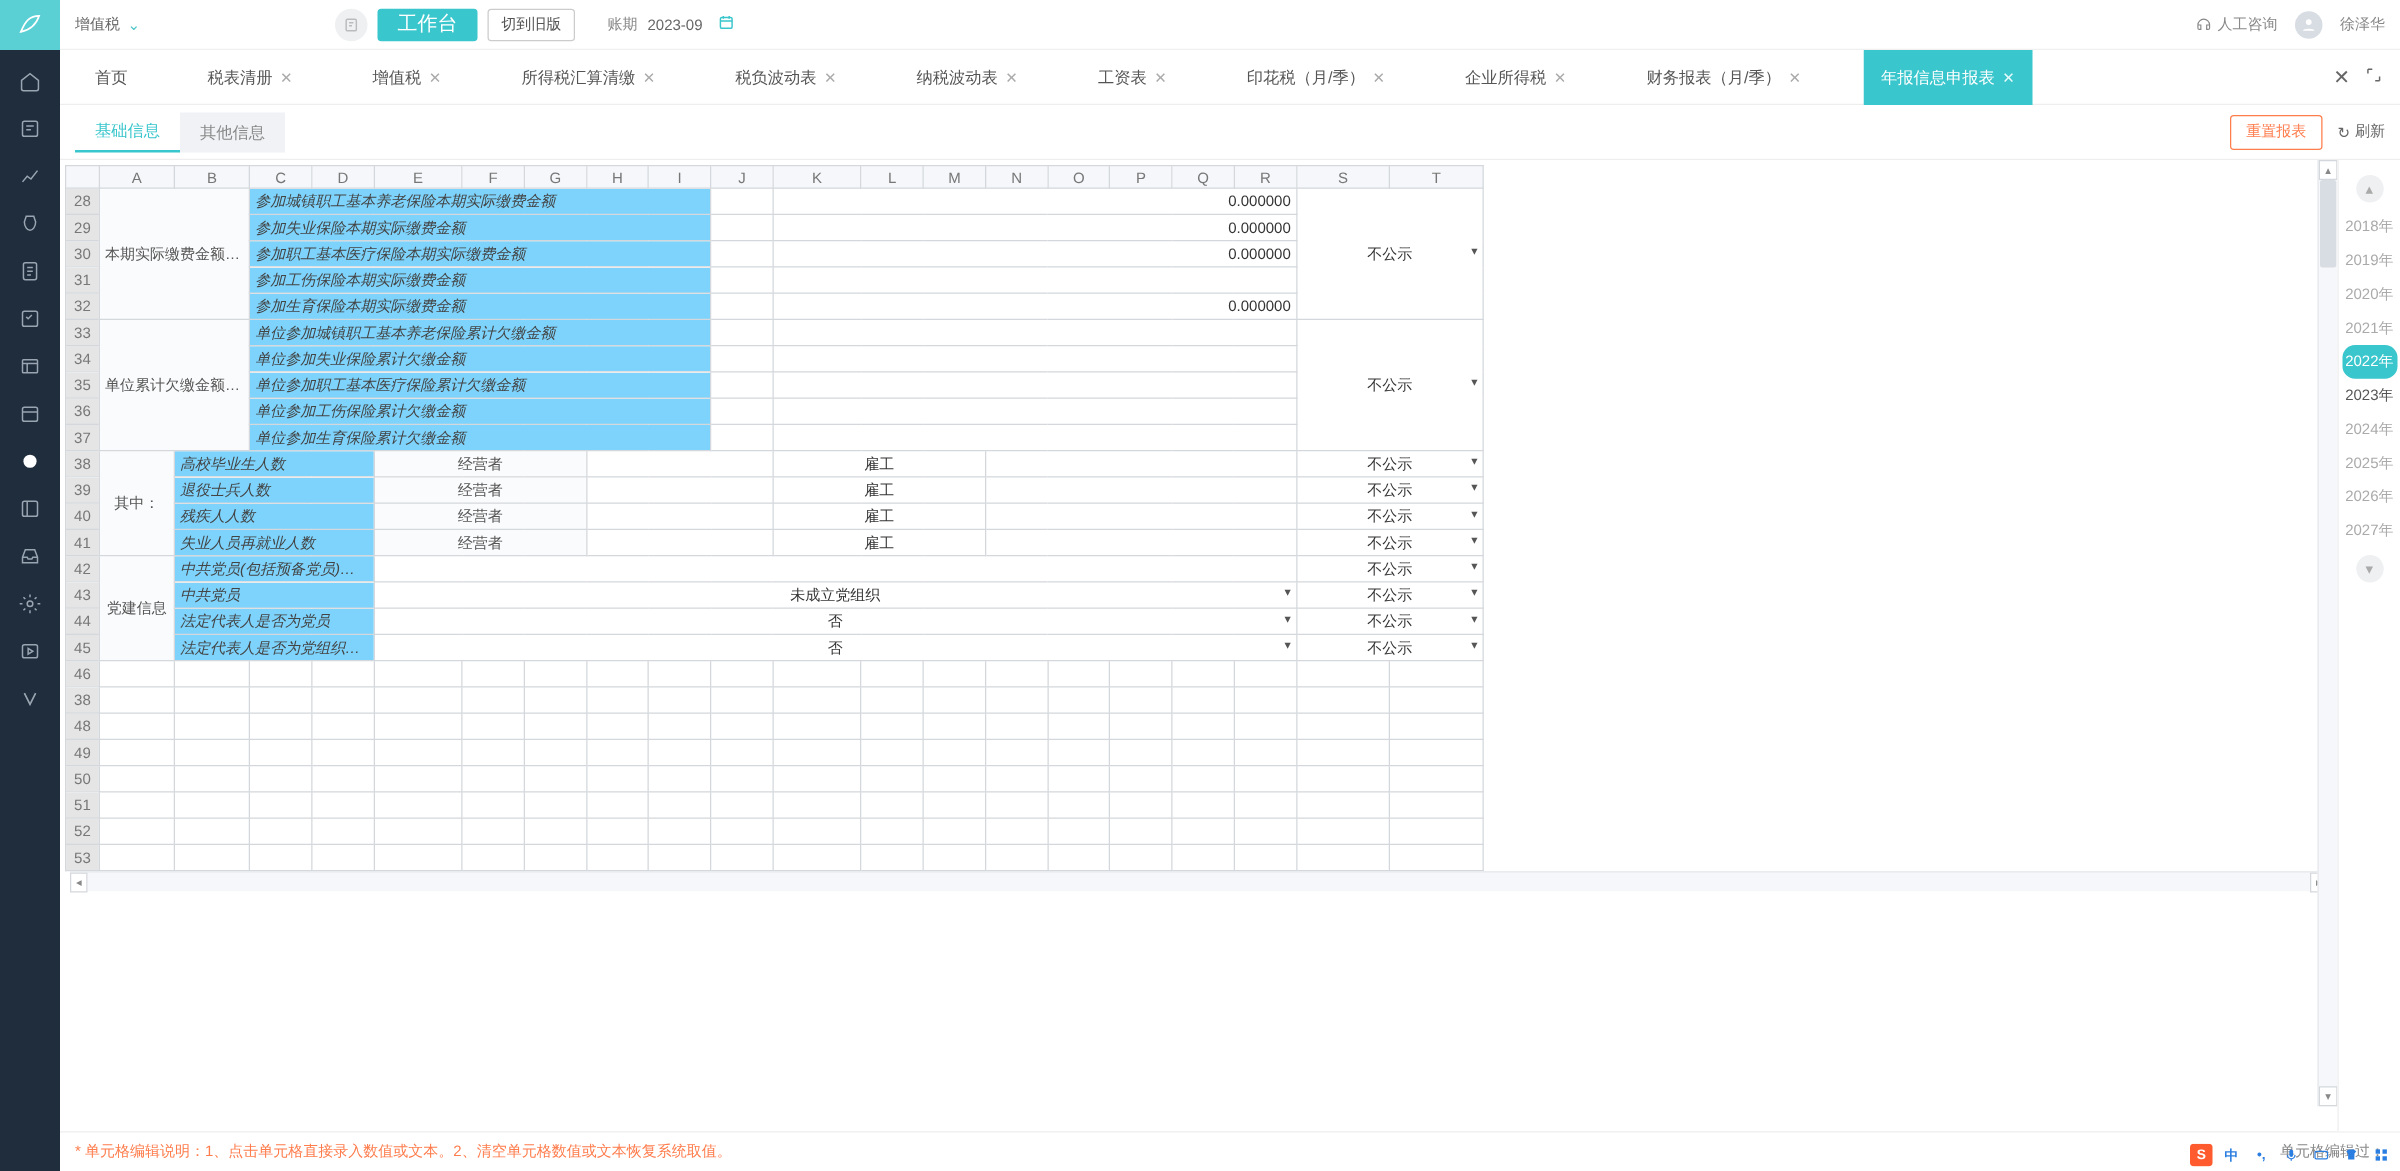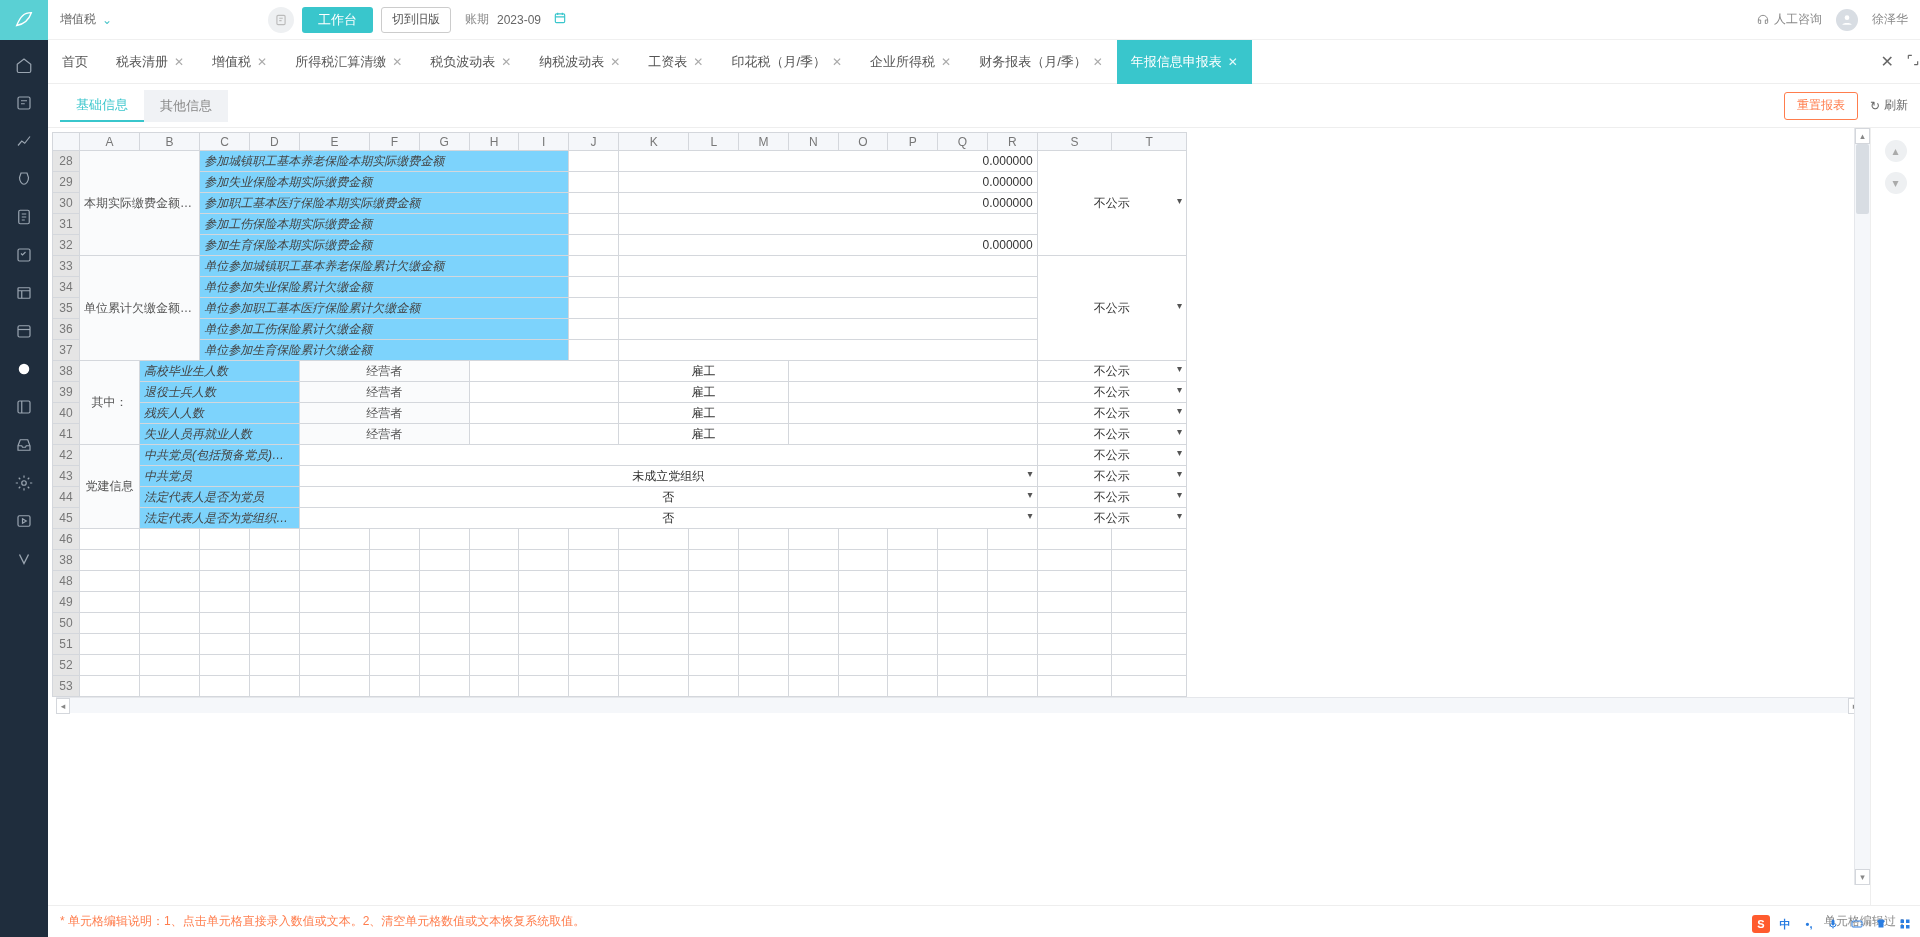--- a/index.html
+++ b/index.html
@@ -9,28 +9,28 @@
 .logo-cell { width: 48px; height: 40px; background: #5ad0d4; display:flex; align-items:center; justify-content:center; color:#fff; }
 .rail-icons { background:#1f2d3d; flex:1; width:48px; display:flex; flex-direction:column; align-items:center; padding-top:8px; gap:4px;}
 .rail-btn { width:48px; height:34px; display:flex; align-items:center; justify-content:center; color:#9aa5b1; cursor:pointer; position:relative;}
 .rail-btn.active { color:#fff; }
 .rail-btn svg { width:18px; height:18px; }
 .main { flex:1; display:flex; flex-direction:column; background:#fff; min-width:0;}
 .topbar { height:40px; display:flex; align-items:center; padding:0 12px; border-bottom:1px solid #f0f0f0; gap:8px; }
 .company-select { display:flex; align-items:center; gap:6px; min-width:200px; color:#666; cursor:pointer; }
 .chev-down { color:#4bc5c9; }
 .round-icon { width:26px; height:26px; border-radius:50%; background:#eef0f2; display:flex; align-items:center; justify-content:center; color:#bbb;}
-.btn-primary { background:#39c6cc; color:#fff; border:none; height:26px; padding:0 16px; border-radius:3px; cursor:pointer; font-size:13px;}
+.btn-primary { background:#39c6cc; color:#fff; border:none; height:26px; padding:0 16px; border-radius:3px; cursor:pointer; font-size:16px;}
 .btn-outline { background:#fff; border:1px solid #ccc; color:#555; height:26px; padding:0 10px; border-radius:3px; cursor:pointer; font-size:12px;}
-.period-label { color:#888; margin-left:6px;}
+.period-label { color:#888; margin-left:18px;}
 .period-val { color:#666; }
 .cal-icon { color:#39c6cc; margin-left:4px;}
 .top-right { margin-left:auto; display:flex; align-items:center; gap:14px; color:#888;}
 .avatar { width:22px; height:22px; border-radius:50%; background:#d8dde3; display:flex; align-items:center; justify-content:center; color:#fff;}
-.tabs-row { height:44px; display:flex; align-items:center; border-bottom:1px solid #eee; padding:0 0; position:relative;}
+.tabs-row { height:44px; display:flex; align-items:center; border-bottom:1px solid #eee; padding:0 14px; position:relative;gap:36px;}
 .tab { padding:0 14px; height:44px; display:flex; align-items:center; gap:6px; color:#555; cursor:pointer; font-size:13px; white-space:nowrap;}
 .tab .x { color:#aaa; font-size:12px;}
 .tab.active { background:#39c6cc; color:#fff;}
 .tab.active .x { color:#e5fbfc;}
 .tabs-actions { margin-left:auto; display:flex; align-items:center; gap:12px; color:#666;}
 .subtabs-row { height:44px; display:flex; align-items:center; padding:0 12px; gap:0; border-bottom:1px solid #eee; background:#fff;}
 .subtab { padding:0 16px; height:32px; display:flex; align-items:center; font-size:13px; cursor:pointer; color:#666;}
 .subtab.active { color:#39c6cc; border-bottom:2px solid #39c6cc; background:#fff;}
 .subtab.other { background:#f0f2f5; color:#888;}
 .subtabs-right { margin-left:auto; display:flex; gap:12px; align-items:center;}
@@ -637,20 +637,32 @@
       </div>
       <div class="vscroll-fake">
         <div class="up">▴</div>
         <div class="trk">
             <div class="thumb"></div>
           </div>
         <div class="dn">▾</div>
       </div>
       <div class="year-rail">
         <div class="year-arrow">▴</div>
+        <div id="year-list">
+            <div class="year-item">2018年</div>
+            <div class="year-item">2019年</div>
+            <div class="year-item">2020年</div>
+            <div class="year-item">2021年</div>
+            <div class="year-item active">2022年</div>
+            <div class="year-item avail">2023年</div>
+            <div class="year-item">2024年</div>
+            <div class="year-item">2025年</div>
+            <div class="year-item">2026年</div>
+            <div class="year-item">2027年</div>
+          </div>
         <div class="year-arrow">▾</div>
       </div>
     </div>
 
     <div class="footer">
       <span>* 单元格编辑说明：1、点击单元格直接录入数值或文本。2、清空单元格数值或文本恢复系统取值。</span>
       <span class="right">单元格编辑过：</span>
     </div>
   </div>
 </div>

